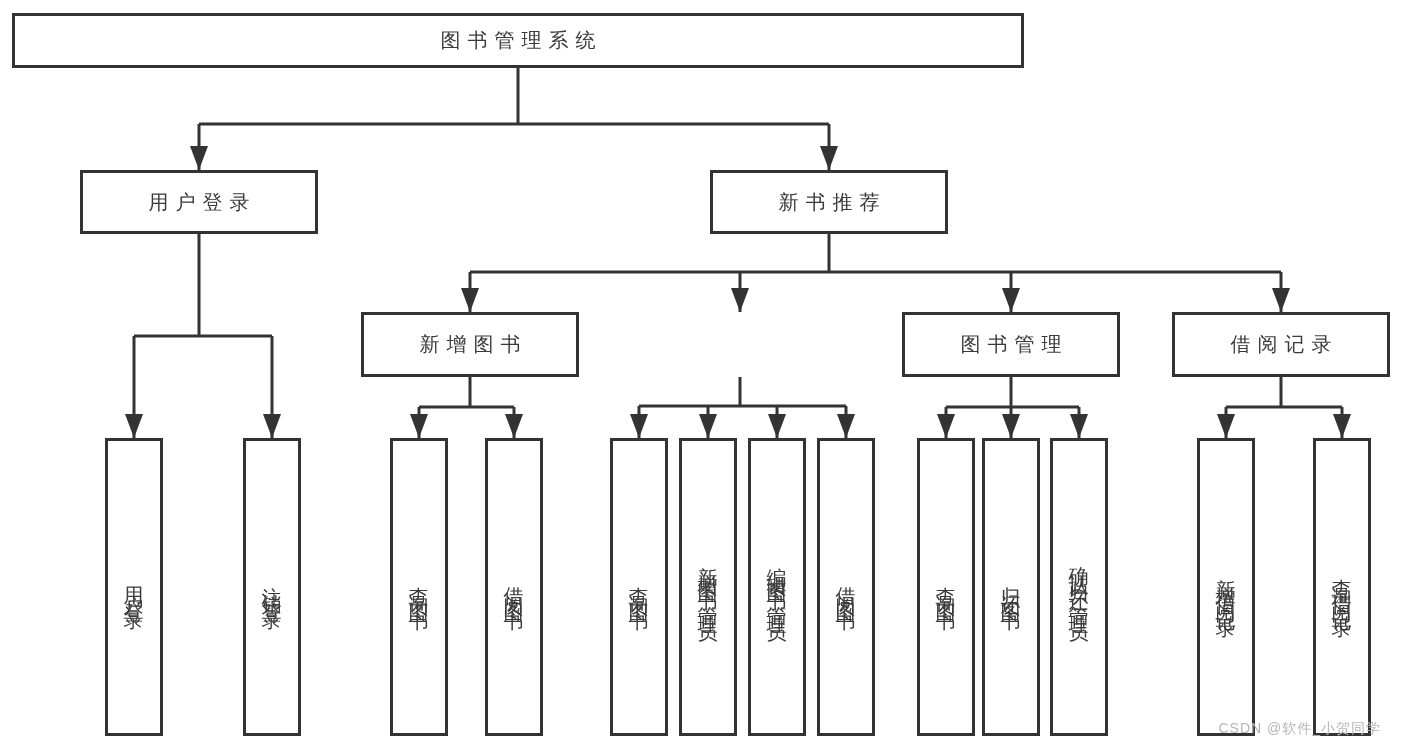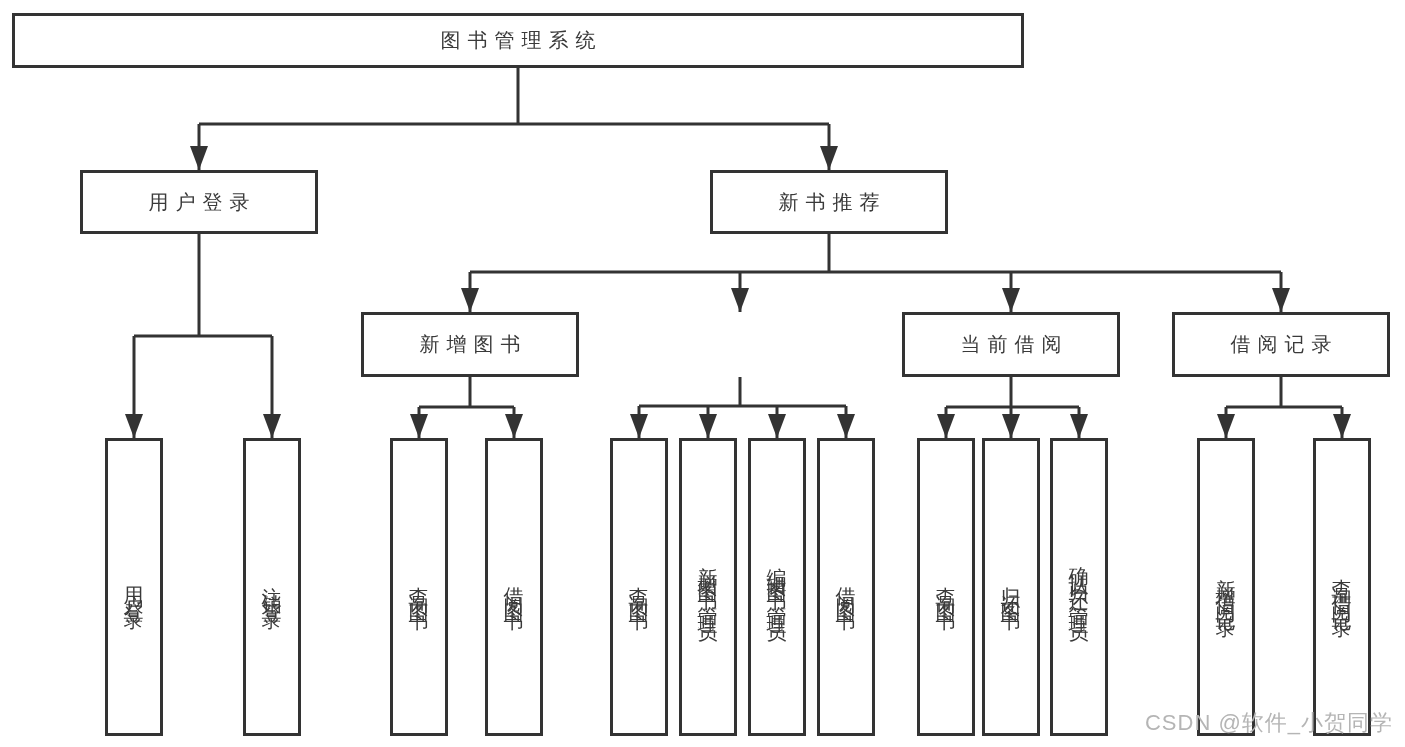--- a/index.html
+++ b/index.html
@@ -44,23 +44,23 @@
     writing-mode:vertical-rl;
     text-orientation:mixed;
     letter-spacing:8px;
     line-height:1.1;
     white-space:nowrap;
   }
   .lvl2{top:170px;width:238px;height:64px;}
   .lvl3{top:312px;width:218px;height:65px;}
   .watermark{
     position:absolute;z-index:5;
-    right:12px;bottom:9px;
+    right:24px;bottom:9px;
     color:var(--wm);
-    font-size:22px;
+    font-size:14px;
     letter-spacing:1px;
     white-space:nowrap;
   }
 </style>
 </head>
 <body>
 
 <div class="canvas">
 
   <svg class="connectors" width="1405" height="747" viewBox="0 0 1405 747">
@@ -112,21 +112,21 @@
     <span>用户登录</span>
   </div>
   <div class="node lvl2" style="left:710px">
     <span>新书推荐</span>
   </div>
 
   <div class="node lvl3" style="left:361px">
     <span>新增图书</span>
   </div>
   <div class="node lvl3" style="left:902px">
-    <span>当前借阅</span>
+    <span>图书管理</span>
   </div>
   <div class="node lvl3" style="left:1172px">
     <span>借阅记录</span>
   </div>
 
   <div class="vnode" style="left:105px">
     <span class="vlabel">用户登录</span>
   </div>
   <div class="vnode" style="left:243px">
     <span class="vlabel">注销登录</span>

